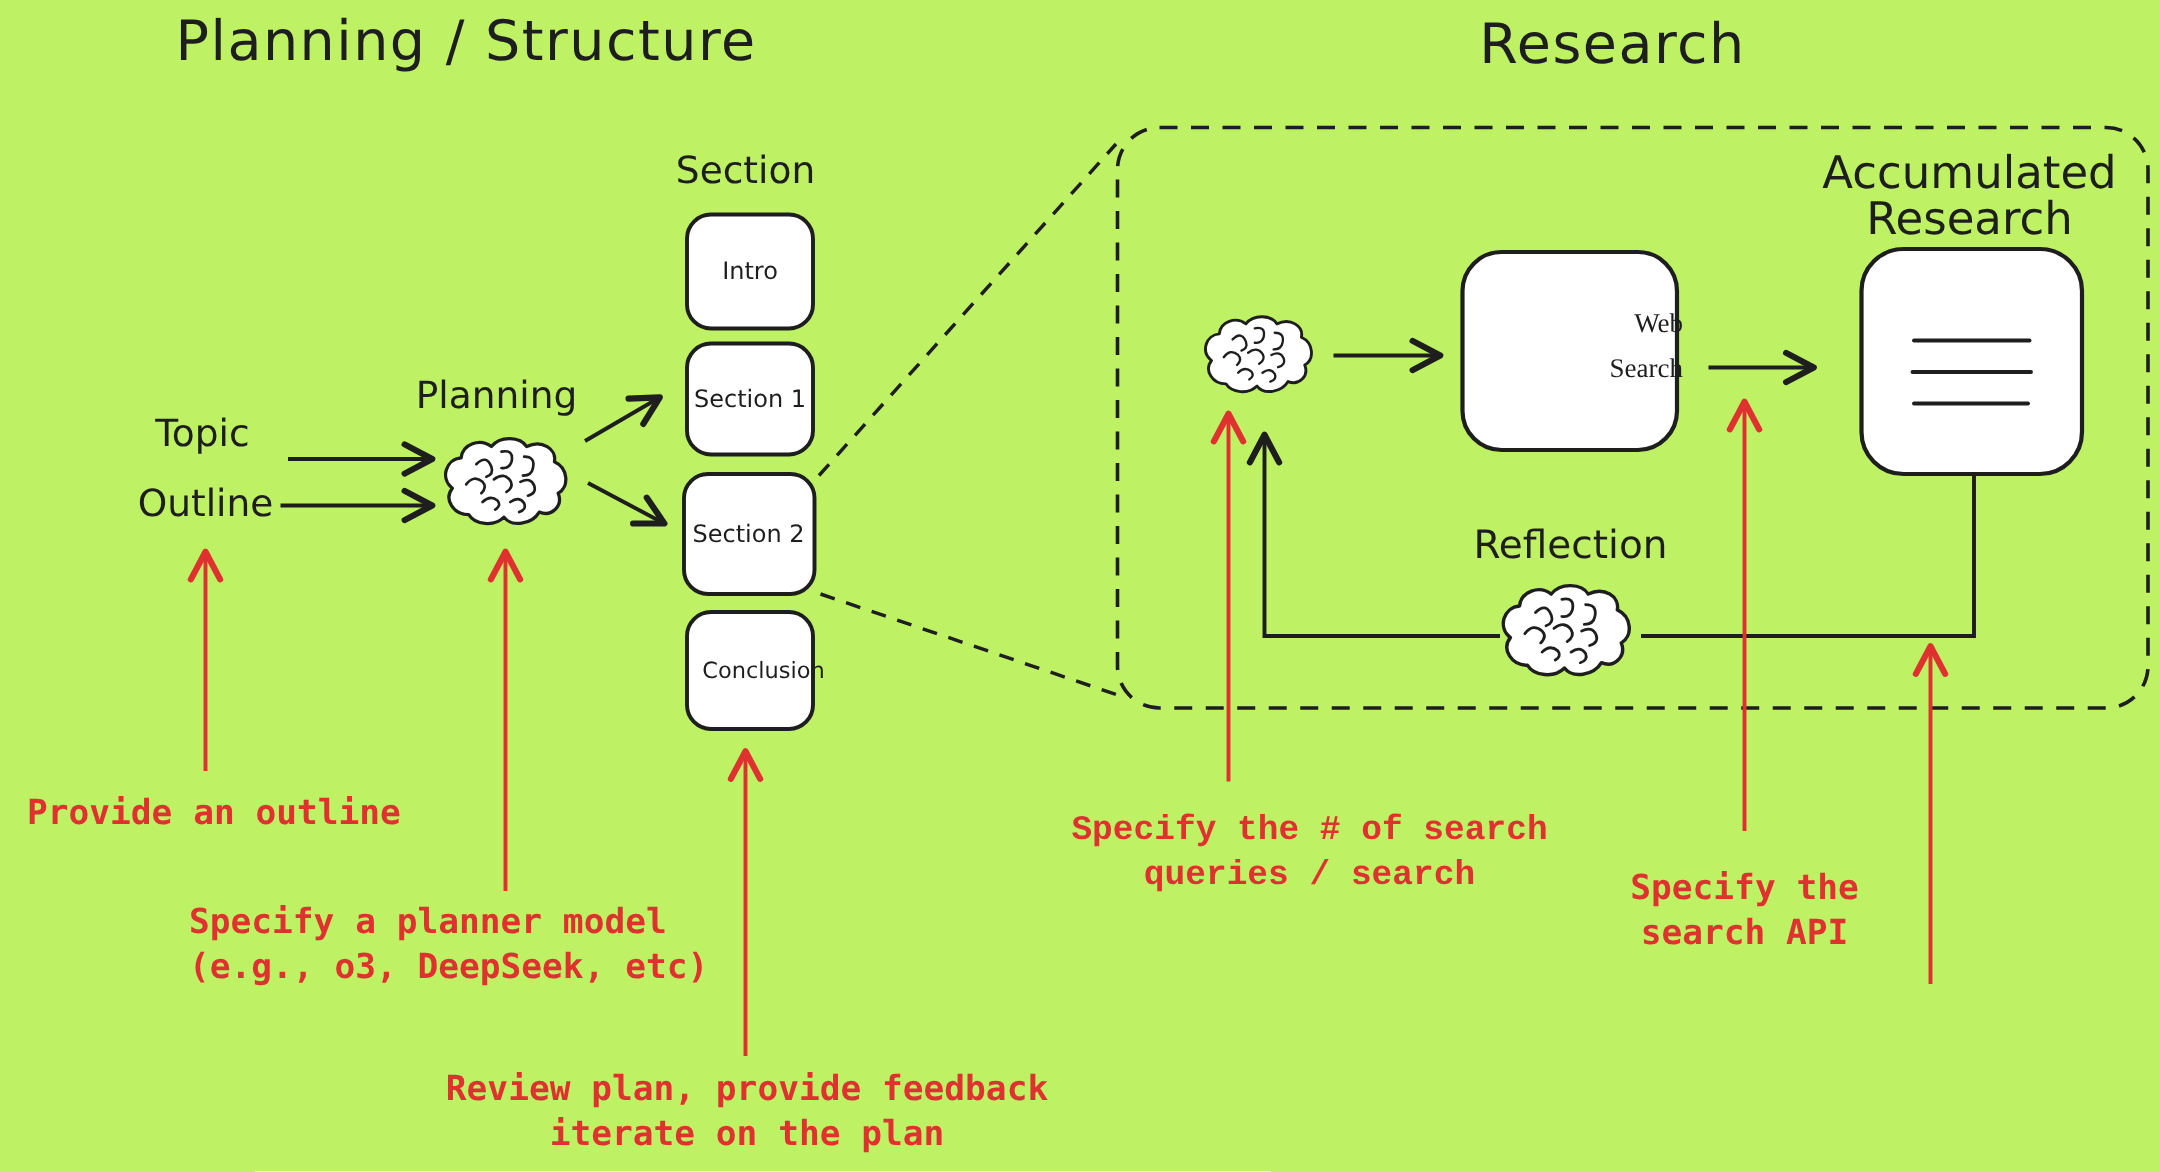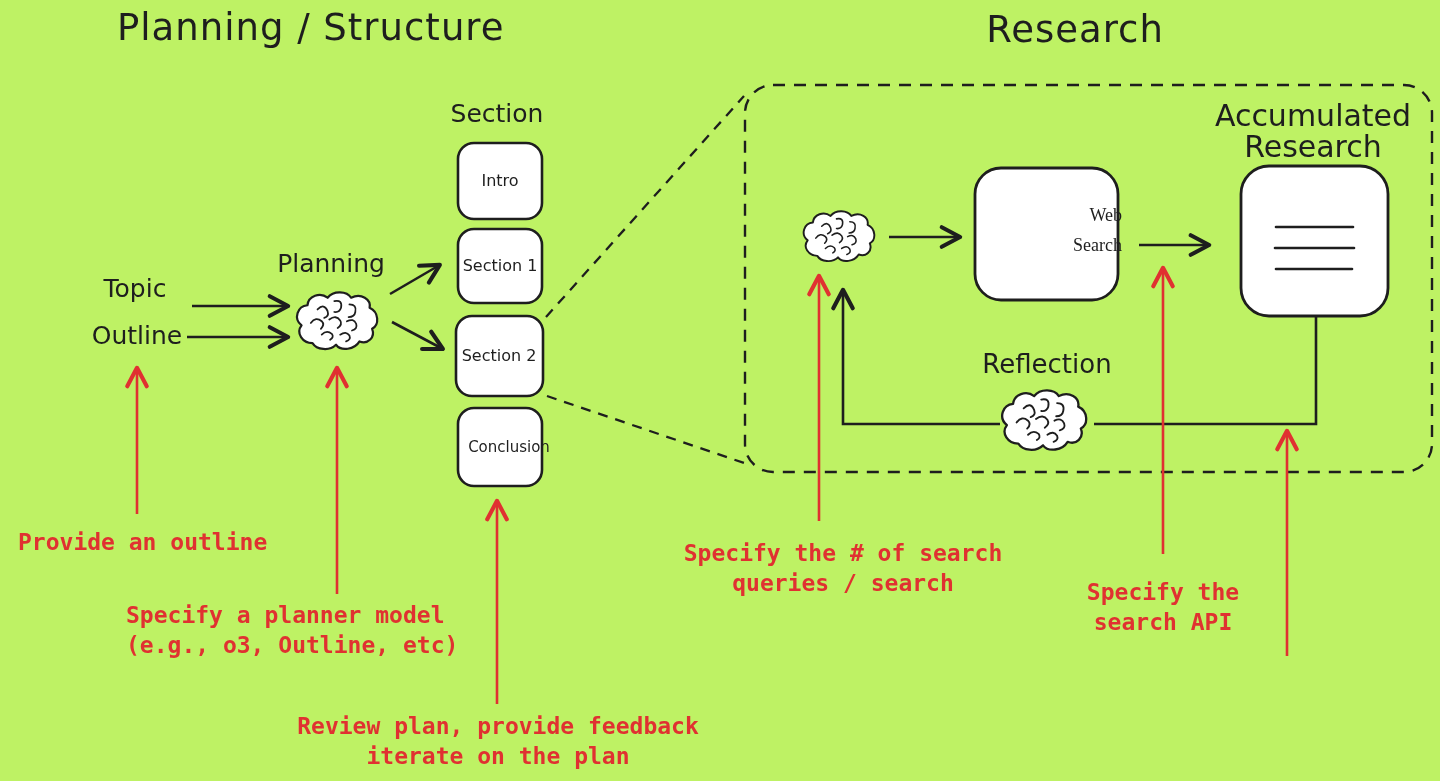--- a/index.html
+++ b/index.html
@@ -161,29 +161,29 @@
   <div class="hand accum-label centered" style="left:1313px; top:100px;">
     <div>Accumulated</div>
     <div>Research</div>
   </div>
   <div class="hand label-lg centered" style="left:1047px; top:349px;">Reflection</div>
 
   <div class="note" style="left:18px; top:527px;">Provide an outline</div>
 
   <div class="note" style="left:126px; top:600px;">
     <div>Specify a planner model</div>
-    <div>(e.g., o3, Outline, etc)</div>
+    <div>(e.g., o3, DeepSeek, etc)</div>
   </div>
 
   <div class="note centered" style="left:498px; top:711px;">
     <div>Review plan, provide feedback</div>
     <div>iterate on the plan</div>
   </div>
 
-  <div class="note centered" style="left:843px; top:538px;">
+  <div class="note centered" style="left:873px; top:538px;font-family:Liberation Mono, monospace;">
     <div>Specify the # of search</div>
     <div>queries / search</div>
   </div>
 
   <div class="note centered" style="left:1163px; top:577px;">
     <div>Specify the</div>
     <div>search API</div>
   </div>
 
 

